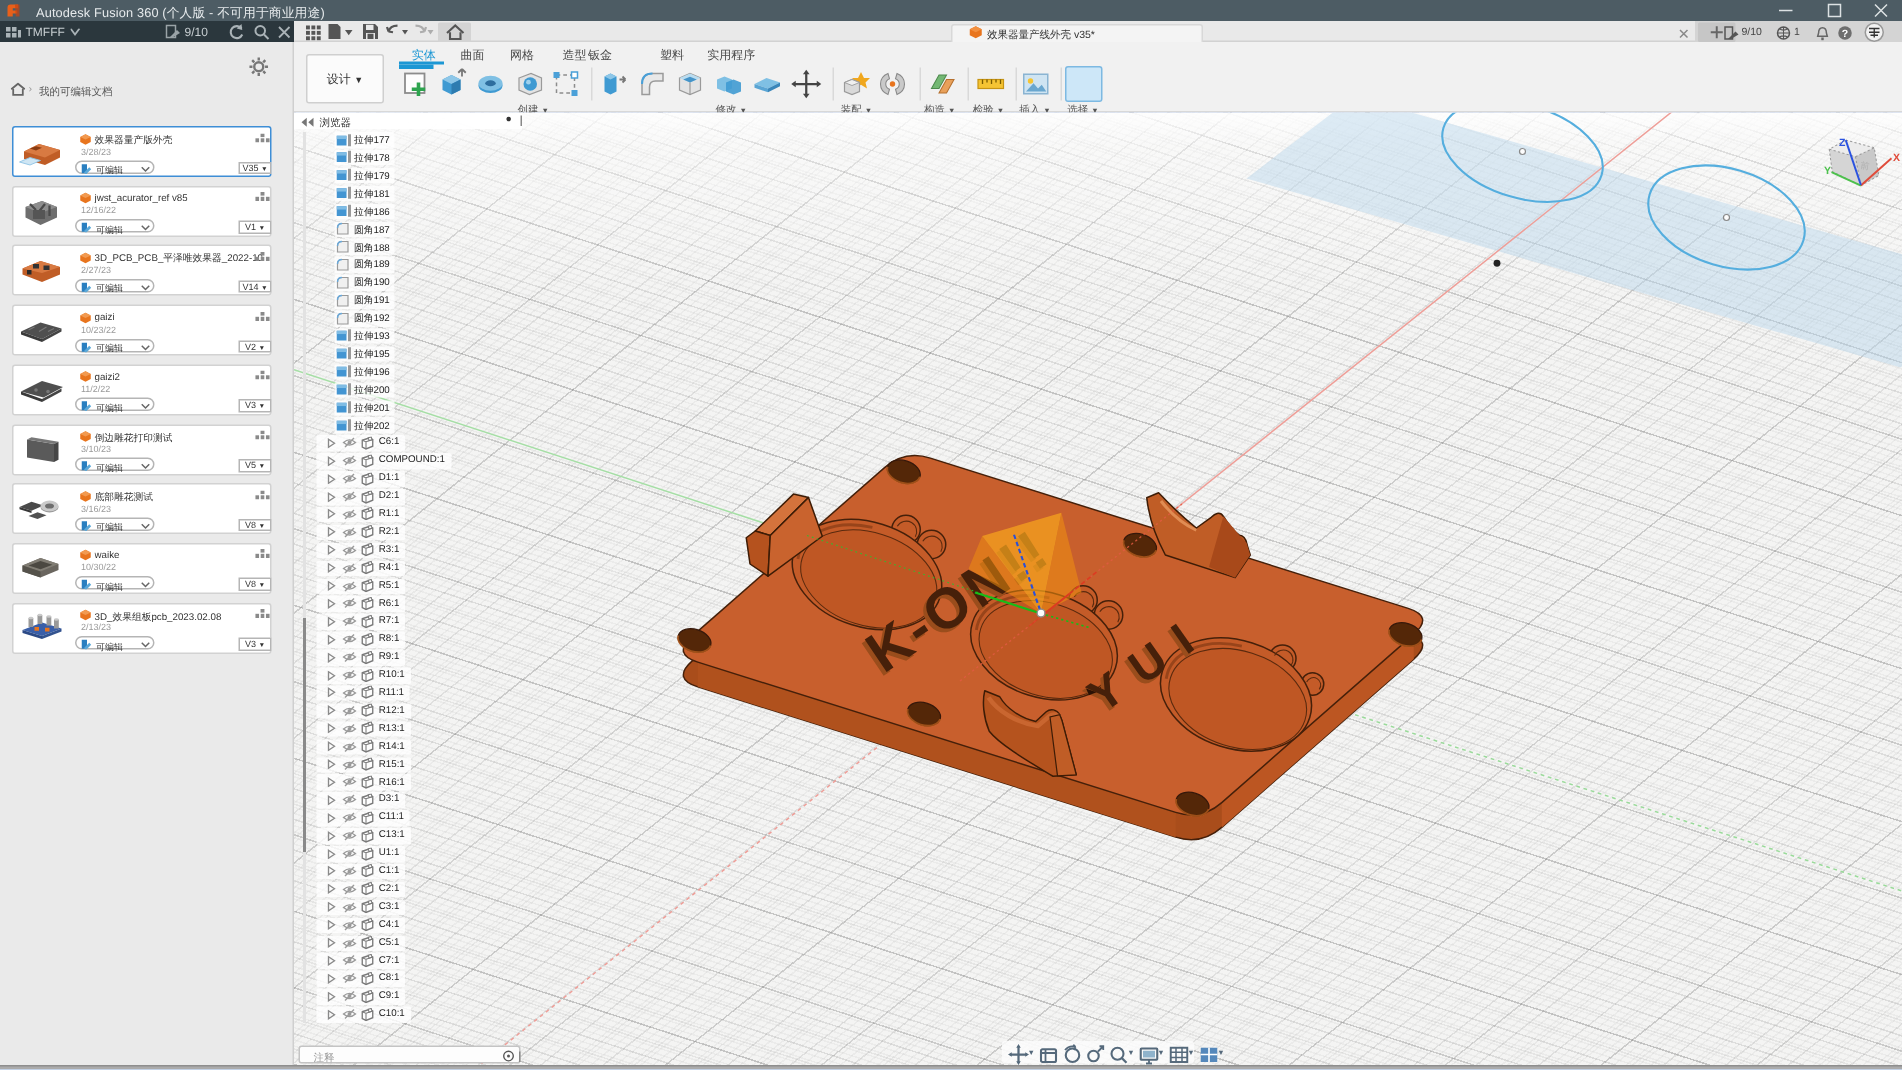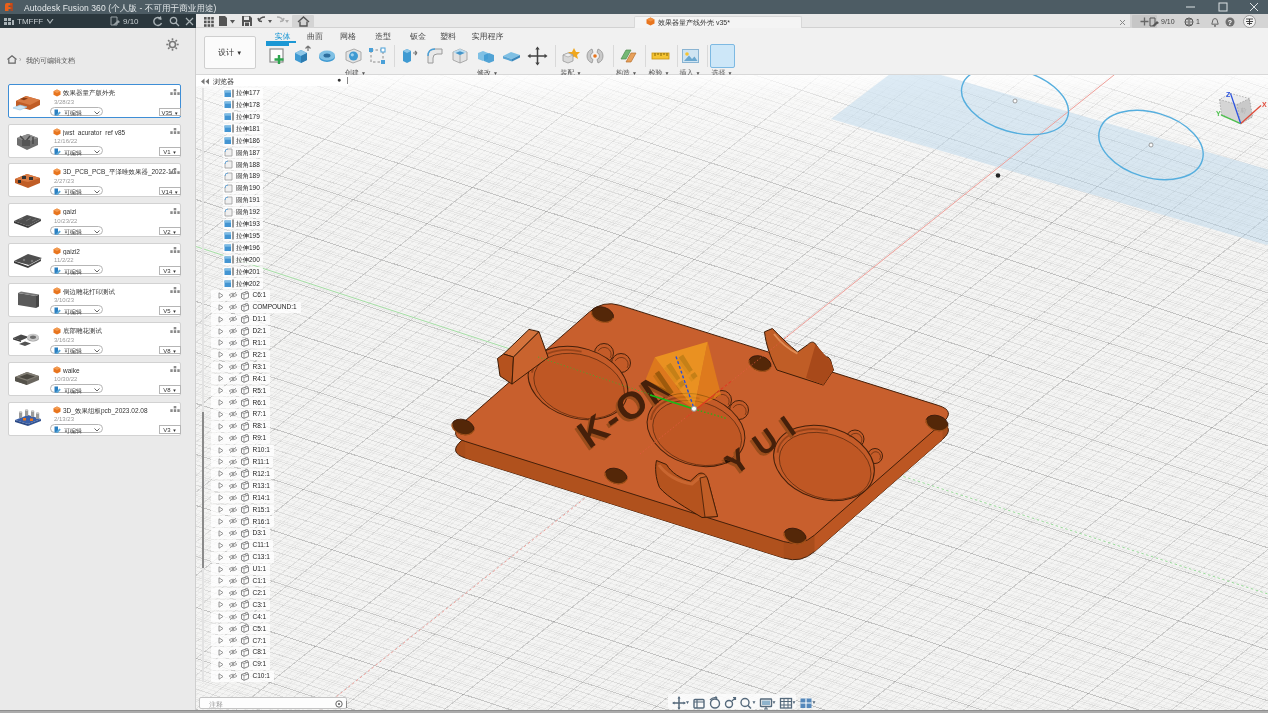--- a/index.html
+++ b/index.html
@@ -154,21 +154,21 @@
  <svg class="abs" style="left:1049px;top:3px" width="9" height="9">
         <path d="M1,2 L8,2 M1,4.5 L8,4.5 M4.5,2 L4.5,8 M2,6.5 L7,6.5" stroke="#333" stroke-width="0.9"></path>
       </svg>
 </div>
     <div id="toolbar">
       <div class="abs" style="left:8px;top:8px;width:52px;height:33px;background:#fbfbfb;border:1px solid #cfcfcf;border-radius:2px;font-size:8px;color:#333;text-align:center;line-height:31px">设计 <span style="font-size:6px">▼</span></div>
       <div class="tab7" style="left:78.5px;color:#1c97d4">实体</div>
       <div class="tab7" style="left:111.0px;color:#4a4a4a">曲面</div>
       <div class="tab7" style="left:144.0px;color:#4a4a4a">网格</div>
       <div class="tab7" style="left:179.0px;color:#4a4a4a">造型</div>
-      <div class="tab7" style="left:214px;color:#4a4a4a">钣金</div>
+      <div class="tab7" style="left:196px;color:#4a4a4a">钣金</div>
       <div class="tab7" style="left:244.0px;color:#4a4a4a">塑料</div>
       <div class="tab7" style="left:275.5px;color:#4a4a4a">实用程序</div>
       <div class="abs" style="left:70px;top:12.5px;width:30px;height:2.5px;background:#1c97d4"></div>
       <div class="vsep" style="left:198px;top:17px"></div>
       <div class="vsep" style="left:359px;top:17px"></div>
       <div class="vsep" style="left:417px;top:17px"></div>
       <div class="vsep" style="left:449px;top:17px"></div>
       <div class="vsep" style="left:480.5px;top:17px"></div>
       <div class="vsep" style="left:511px;top:17px"></div>
       <div class="tbtn" style="left:70.0px;top:17px">

